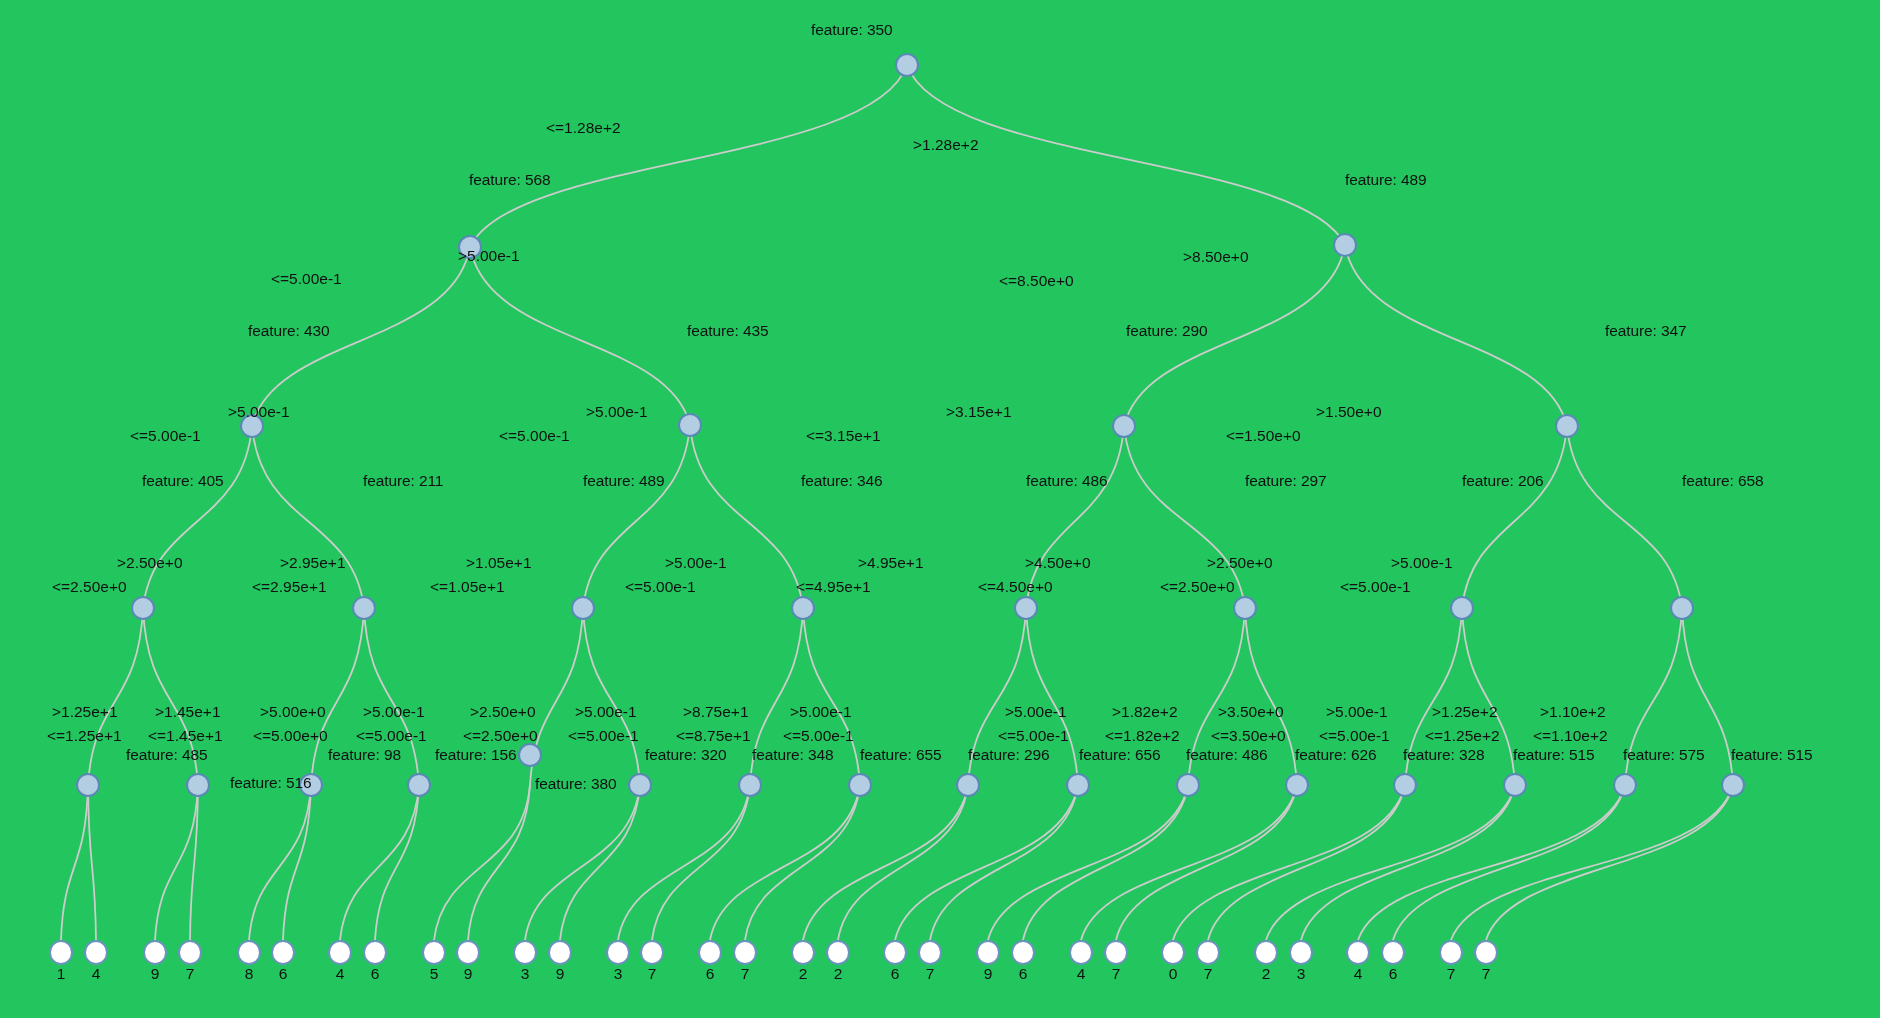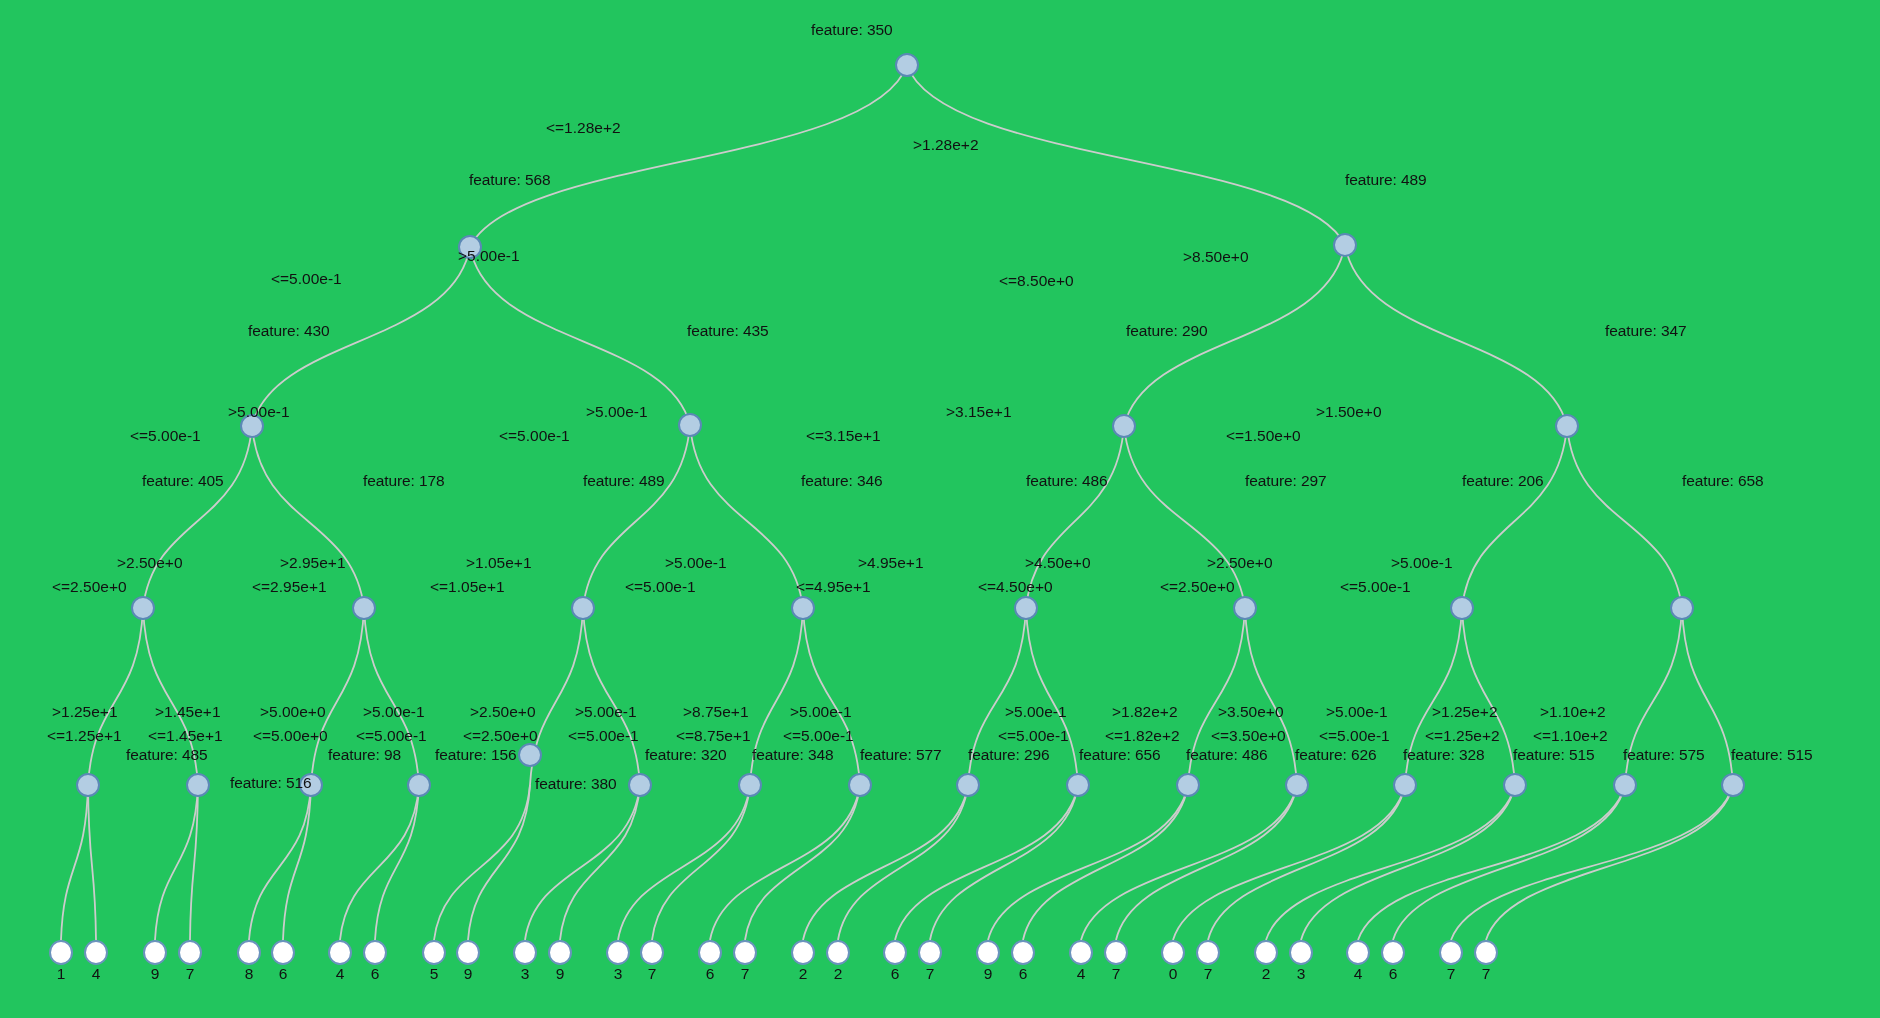--- a/index.html
+++ b/index.html
@@ -199,35 +199,35 @@
     </div>
   <div id="label-layer">
       <div class="node-label" style="left: 811px; top: 21px;">feature: 350</div>
       <div class="node-label" style="left: 469px; top: 171px;">feature: 568</div>
       <div class="node-label" style="left: 1345px; top: 171px;">feature: 489</div>
       <div class="node-label" style="left: 248px; top: 322px;">feature: 430</div>
       <div class="node-label" style="left: 687px; top: 322px;">feature: 435</div>
       <div class="node-label" style="left: 1126px; top: 322px;">feature: 290</div>
       <div class="node-label" style="left: 1605px; top: 322px;">feature: 347</div>
       <div class="node-label" style="left: 142px; top: 472px;">feature: 405</div>
-      <div class="node-label" style="left: 363px; top: 472px;">feature: 178</div>
+      <div class="node-label" style="left: 363px; top: 472px;">feature: 211</div>
       <div class="node-label" style="left: 583px; top: 472px;">feature: 489</div>
       <div class="node-label" style="left: 801px; top: 472px;">feature: 346</div>
       <div class="node-label" style="left: 1026px; top: 472px;">feature: 486</div>
       <div class="node-label" style="left: 1245px; top: 472px;">feature: 297</div>
       <div class="node-label" style="left: 1462px; top: 472px;">feature: 206</div>
       <div class="node-label" style="left: 1682px; top: 472px;">feature: 658</div>
       <div class="node-label" style="left: 126px; top: 746px;">feature: 485</div>
       <div class="node-label" style="left: 230px; top: 746px; margin-top: 28px;">feature: 516</div>
       <div class="node-label" style="left: 328px; top: 746px;">feature: 98</div>
       <div class="node-label" style="left: 435px; top: 746px;">feature: 156</div>
       <div class="node-label" style="left: 535px; top: 775px;">feature: 380</div>
       <div class="node-label" style="left: 645px; top: 746px;">feature: 320</div>
       <div class="node-label" style="left: 752px; top: 746px;">feature: 348</div>
-      <div class="node-label" style="left: 860px; top: 746px;">feature: 577</div>
+      <div class="node-label" style="left: 860px; top: 746px;">feature: 655</div>
       <div class="node-label" style="left: 968px; top: 746px;">feature: 296</div>
       <div class="node-label" style="left: 1079px; top: 746px;">feature: 656</div>
       <div class="node-label" style="left: 1186px; top: 746px;">feature: 486</div>
       <div class="node-label" style="left: 1295px; top: 746px;">feature: 626</div>
       <div class="node-label" style="left: 1403px; top: 746px;">feature: 328</div>
       <div class="node-label" style="left: 1513px; top: 746px;">feature: 515</div>
       <div class="node-label" style="left: 1623px; top: 746px;">feature: 575</div>
       <div class="node-label" style="left: 1731px; top: 746px;">feature: 515</div>
     </div>
   <div id="edge-label-layer">

